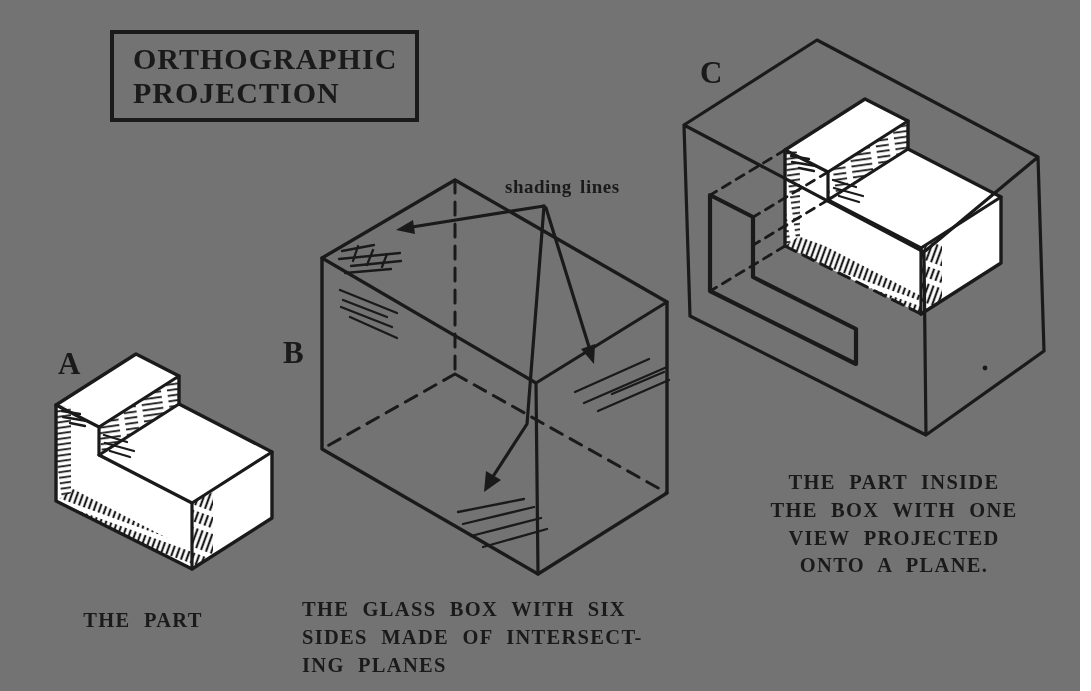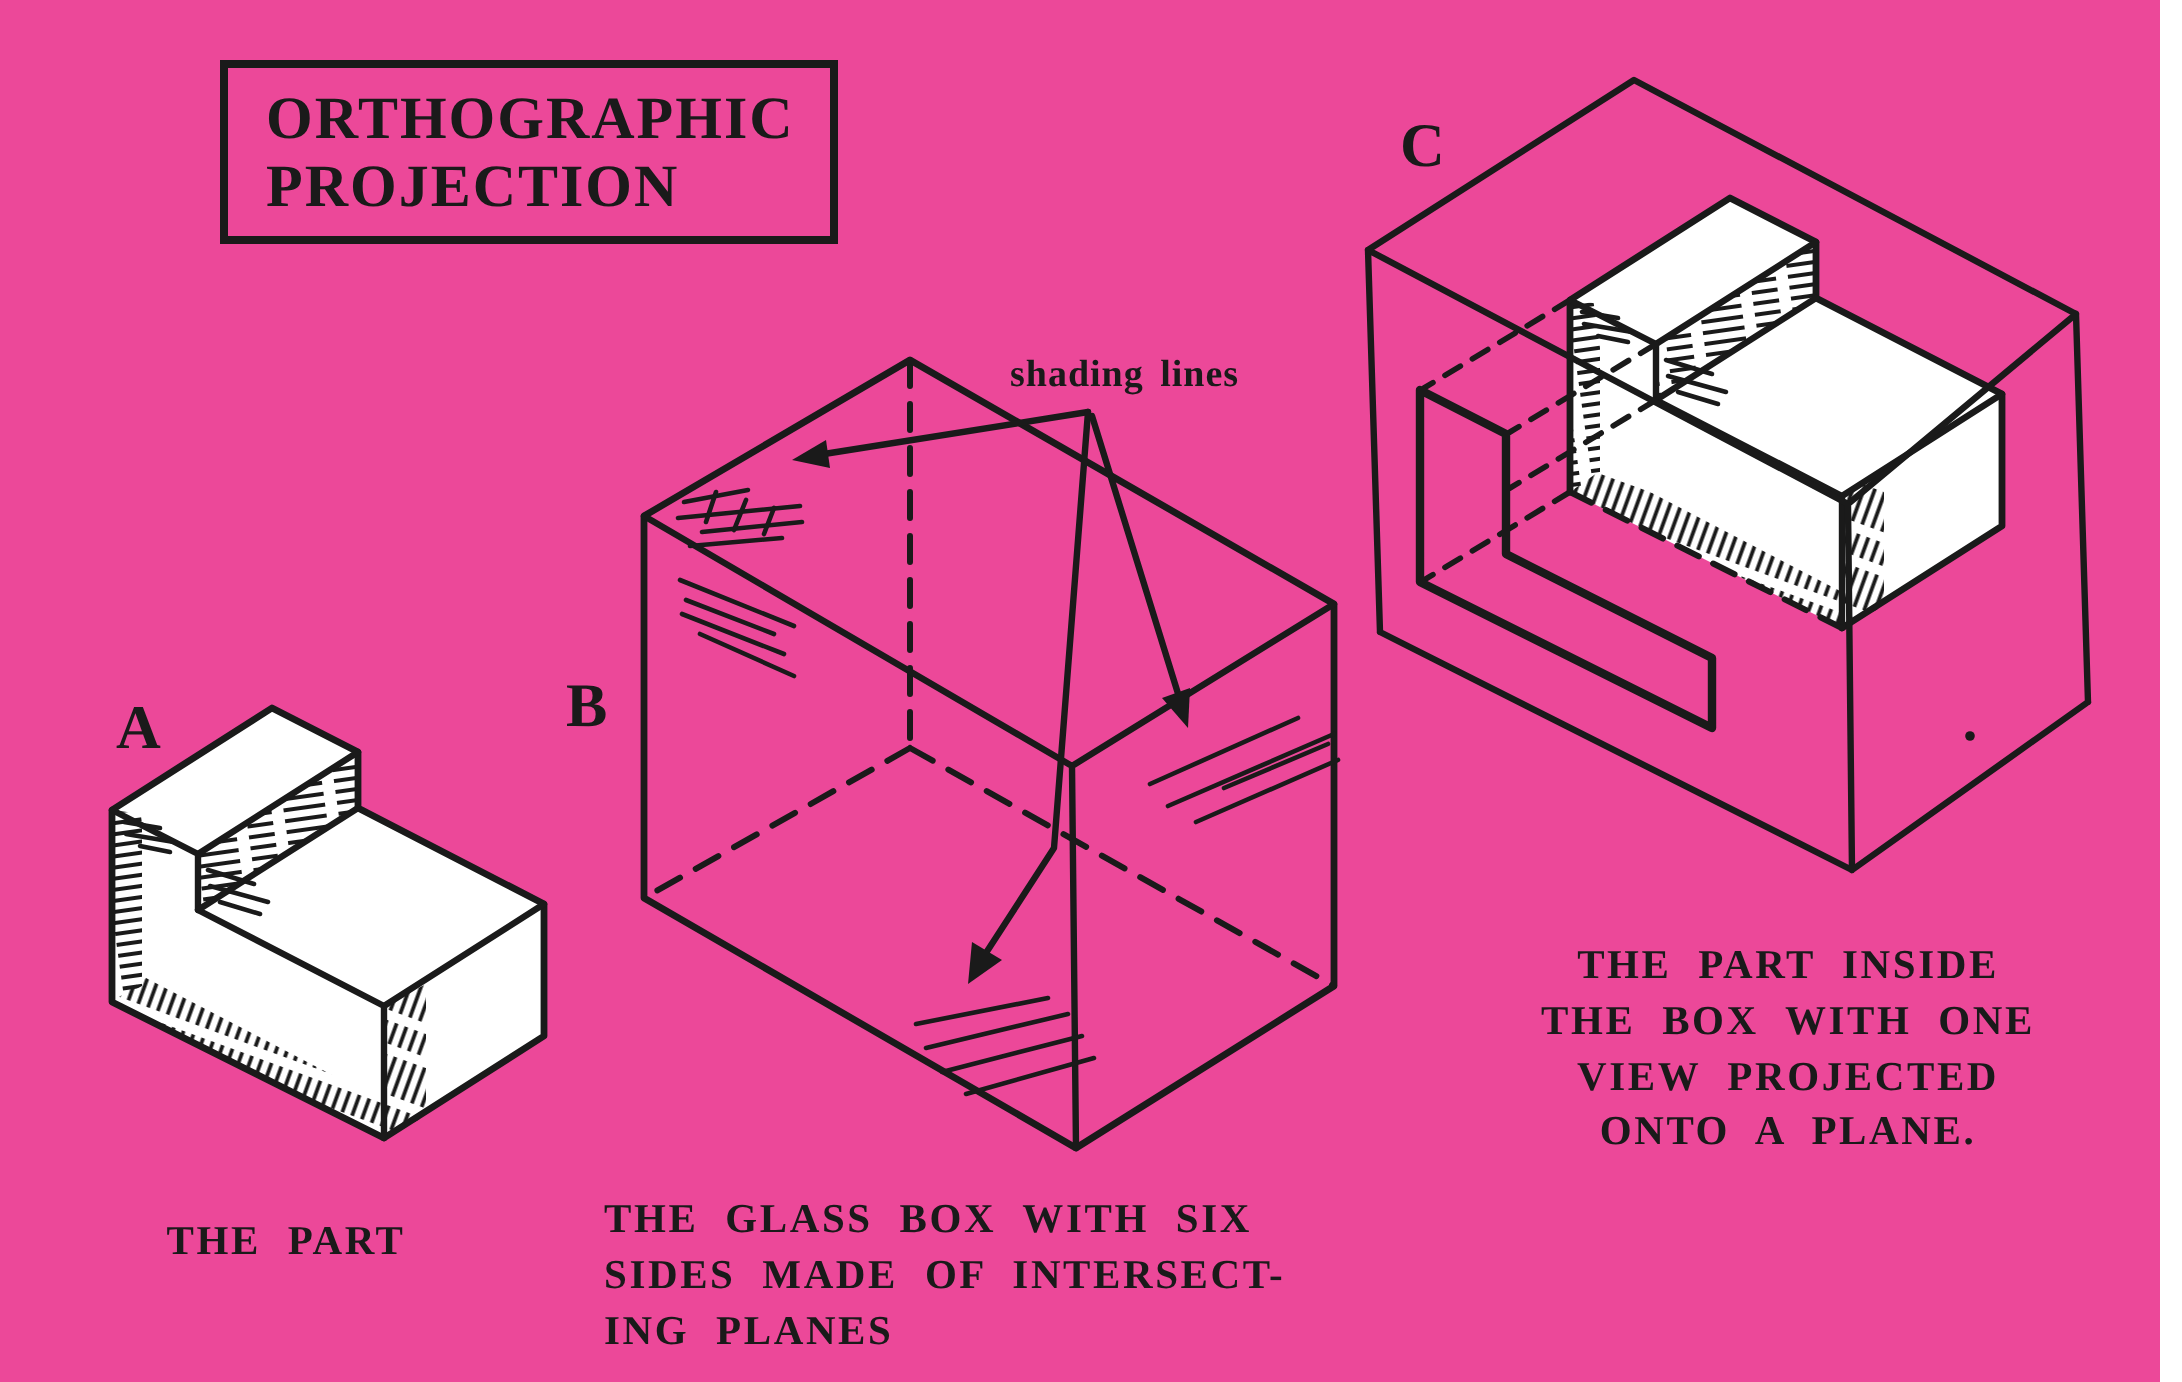--- a/index.html
+++ b/index.html
@@ -1,17 +1,17 @@
 <!DOCTYPE html>
 <html style="--ink: #1a1a1a;"><head>
 <meta charset="utf-8">
 <style>
   :root { --ink: #1a1a1a; }
   html,body { margin:0; padding:0; background:#ffffff; }
-  .page { width:1080px; height:691px; position:relative; background:#ec4899; overflow:hidden; }
+  .page { width:1080px; height:691px; position:relative; background:#737373; overflow:hidden; }
   svg { display:block; }
 
   
   .e  { stroke:var(--ink,#1a1a1a); fill:none; stroke-linecap:round; stroke-linejoin:round; }
   .w34 { stroke-width:3.4; }
   .w32 { stroke-width:3.2; }
   .w42 { stroke-width:4.2; }
   .dashB { stroke-dasharray:13 9; stroke-width:3; }
   .dashR { stroke-dasharray:9 7;  stroke-width:2.8; }
   .dashE { stroke-dasharray:12 8; stroke-width:3; }

